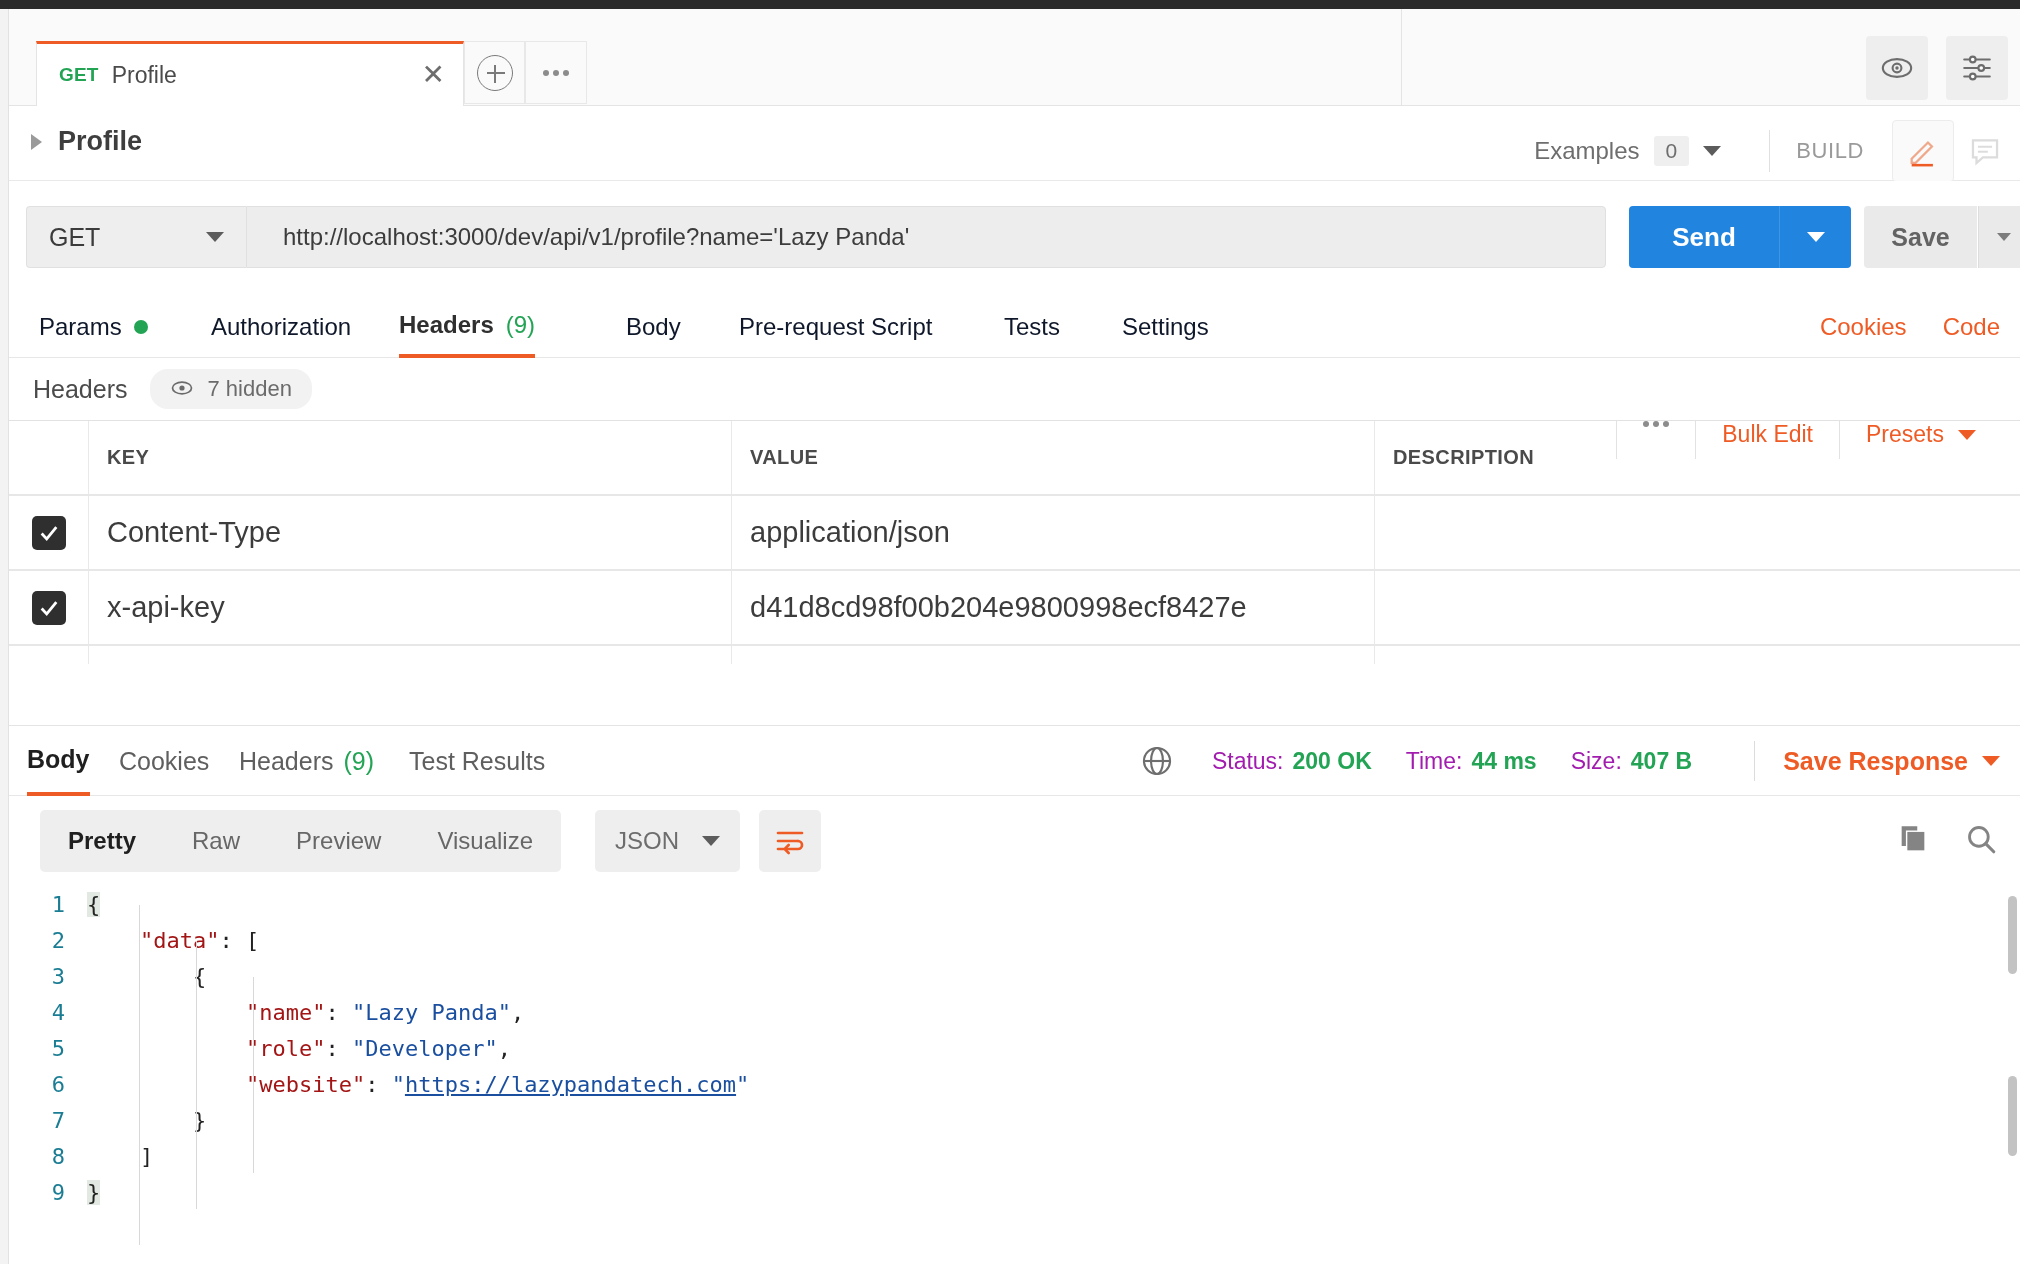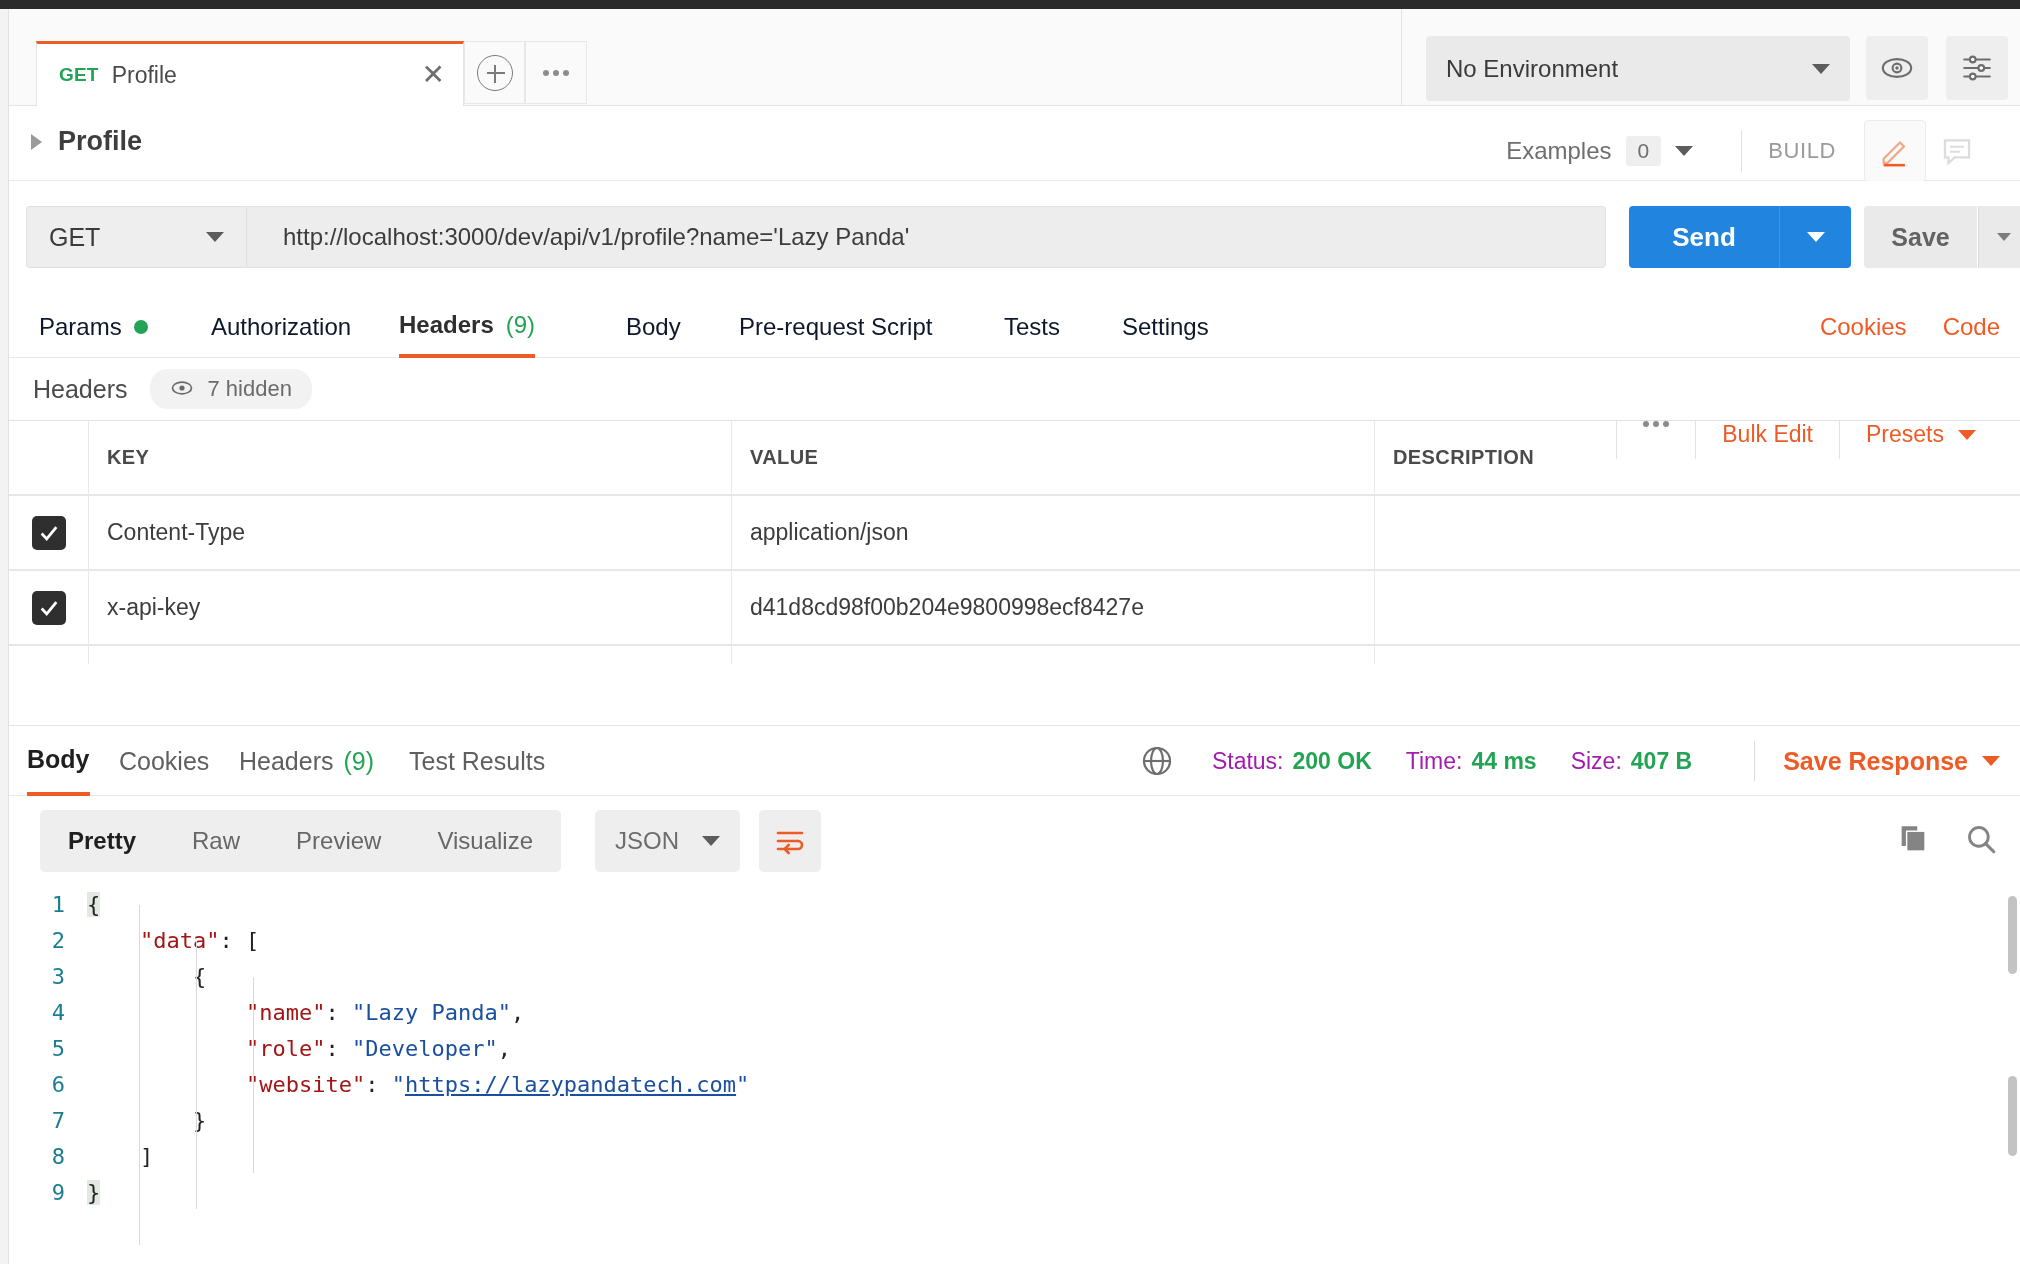--- a/index.html
+++ b/index.html
@@ -53,21 +53,21 @@
   .caret.sm{border-left-width:7px;border-right-width:7px;border-top-width:8px;}
   .env-icon-btn { position:absolute; top:27px; width:62px; height:64px; background:#eeeeee; border-radius:4px; display:flex; align-items:center; justify-content:center; cursor:pointer;}
   .eye-btn { left:464px; }
   .slide-btn{ left:544px; }
 
   
   .crumbrow { position:absolute; left:9px; top:106px; width:2011px; height:75px; background:#fff; border-bottom:1px solid #e9e9e9;}
   .crumb { position:absolute; left:22px; top:20px; display:flex; align-items:center; gap:16px;}
   .tri { width:0;height:0;border-top:8px solid transparent;border-bottom:8px solid transparent;border-left:11px solid #9a9a9a;}
   .crumb-name { font-size:27px; font-weight:bold; color:#3e3e3e;}
-  .crumb-right { position:absolute; right:32px; top:14px; display:flex; align-items:center; gap:0;}
+  .crumb-right { position:absolute; right:4px; top:14px; display:flex; align-items:center; gap:0;}
   .examples { display:flex; align-items:center; gap:14px; margin-right:22px;}
   .examples .lbl { font-size:24px; color:#6e6e6e;}
   .examples .cnt { font-size:21px; color:#6e6e6e; background:#efefef; border-radius:3px; padding:3px 12px;}
   .vdiv { width:1px; height:42px; background:#e0e0e0; margin:0 26px;}
   .build { font-size:22px; color:#9a9a9a; letter-spacing:.6px; margin-right:28px;}
   .sq-btn { width:62px; height:62px; display:flex; align-items:center; justify-content:center; border-radius:4px;}
   .sq-btn.active { background:#fafafa; border:1px solid #ececec;}
 
   
   .urlrow { position:absolute; left:9px; top:181px; width:2011px; height:105px; background:#fff;}
@@ -102,21 +102,21 @@
   
   .hdrsub { position:absolute; left:9px; top:358px; width:2011px; height:62px; display:flex; align-items:center; padding-left:24px; gap:22px;}
   .hdrsub .ttl { font-size:25px; color:#4b4b4b;}
   .hidden-pill { display:flex; align-items:flex-start; gap:14px; background:#f2f2f2; border-radius:18px; padding:7px 20px; cursor:pointer;}
   .hidden-pill span { font-size:22px; color:#6b6b6b;}
 
   
   .tbl { position:absolute; left:9px; top:420px; width:2011px; }
   .trow { display:flex; height:75px; border-top:1px solid #e7e7e7; border-bottom:1px solid #e7e7e7; }
   .trow.head { background:#fff; border-top:1px solid #e2e2e2; }
-  .cell { border-right:1px solid #e9e9e9; display:flex; align-items:center; padding:0 18px; font-size:23px; color:#3c3c3c; overflow:hidden; white-space:nowrap;}
+  .cell { border-right:1px solid #e9e9e9; display:flex; align-items:center; padding:0 18px; font-size:29px; color:#3c3c3c; overflow:hidden; white-space:nowrap;}
   .c-chk { width:80px; justify-content:center; border-right:1px solid #e9e9e9;}
   .c-key { width:643px; }
   .c-val { width:643px; }
   .c-desc{ flex:1; border-right:none;}
   .head .cell { font-size:20px; font-weight:bold; color:#4a4a4a; letter-spacing:.4px;}
   .chk { width:34px; height:34px; border-radius:5px; background:#2f2f2f; display:flex; align-items:center; justify-content:center; cursor:pointer;}
   .chk svg { display:block;}
   .ph { color:#9d9d9d;}
   .head-actions { display:flex; align-items:flex-start; gap:0; margin-left:auto; height:100%;}
   .head-actions .sep { width:1px; height:38px; background:#e2e2e2;}
@@ -184,24 +184,20 @@
     <div class="tab-btn tab-dots">
       <span class="dots3">
           <i></i>
           <i></i>
           <i></i>
         </span>
     </div>
   </div>
 
   <div class="envbar">
-    <div class="env-select">
-      <span>No Environment</span>
-      <span class="caret"></span>
-    </div>
     <div class="env-icon-btn eye-btn">
       <svg width="34" height="34" viewBox="0 0 24 24">
         <ellipse cx="12" cy="12" rx="10" ry="6.3" fill="none" stroke="#6d6d6d" stroke-width="1.5"></ellipse>
         <circle cx="12" cy="12" r="3.1" fill="none" stroke="#6d6d6d" stroke-width="1.5"></circle>
         <circle cx="12" cy="12" r="1.2" fill="#6d6d6d"></circle>
       </svg>
     </div>
     <div class="env-icon-btn slide-btn">
       <svg width="34" height="34" viewBox="0 0 24 24">
         <g stroke="#6d6d6d" stroke-width="1.5" stroke-linecap="round">

